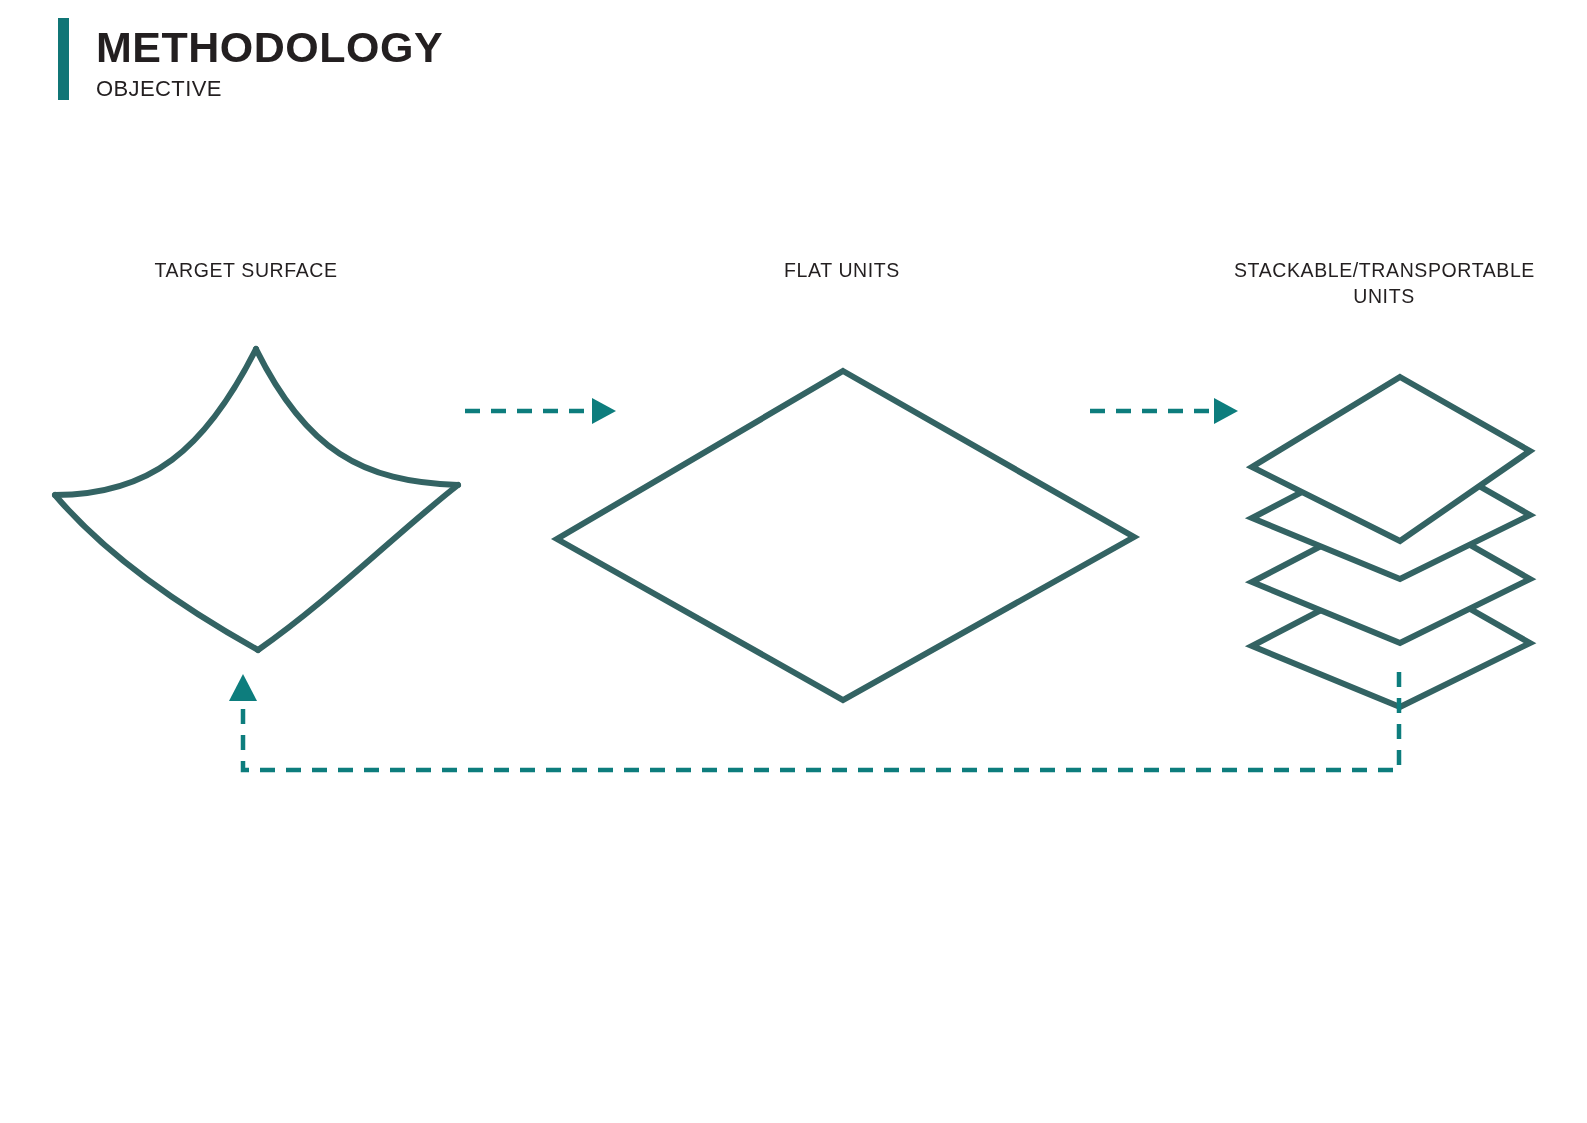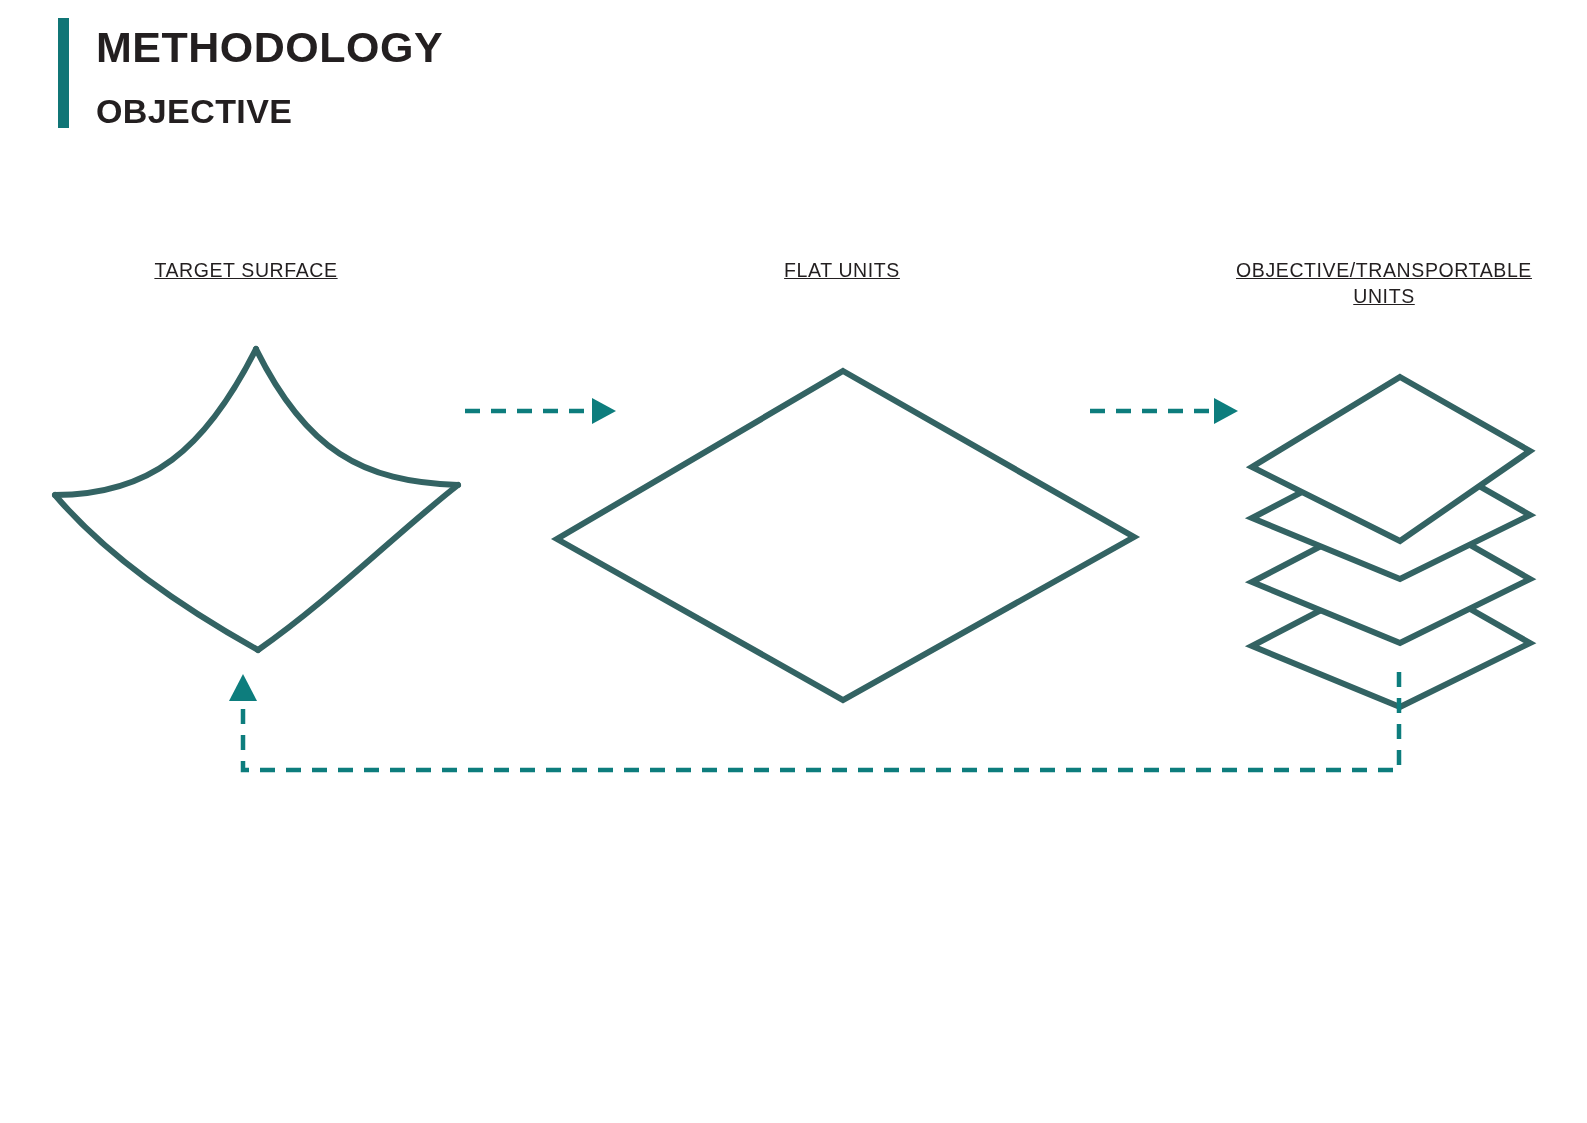--- a/index.html
+++ b/index.html
@@ -38,38 +38,37 @@
   #title-main {
     font-size: 43px;
     font-weight: 700;
     letter-spacing: 0.5px;
     color: #231f20;
     line-height: 1.0;
     margin-top: 8px;
     text-align: right;
   }
   #title-sub {
-    font-size: 34px;
-    font-weight: 700;
+    font-size: 22px;
+    font-weight: 400;
     letter-spacing: 0.4px;
     color: #231f20;
     line-height: 1.0;
-    margin-top: 25px;
+    margin-top: 9px;
   }
 
   
   .stage-label {
     position: absolute;
     text-align: center;
     font-size: 19.5px;
     letter-spacing: 0.6px;
     color: #231f20;
     line-height: 1.33;
     white-space: pre-line;
-    text-decoration: underline;
   }
   #label-target    { left: 96px;  top: 258px; width: 300px; }
   #label-flat      { left: 692px; top: 258px; width: 300px; }
   #label-stackable { left: 1234px;top: 258px; width: 300px; }
 
   
   #diagram {
     position: absolute;
     left: 0;
     top: 0;
@@ -85,21 +84,21 @@
   <div id="header-text">
     <div id="title-main">METHODOLOGY</div>
     <div id="title-sub">OBJECTIVE</div>
   </div>
 </div>
 
 <div class="stage-label" id="label-target">TARGET SURFACE</div>
 
 <div class="stage-label" id="label-flat">FLAT UNITS</div>
 
-<div class="stage-label" id="label-stackable">OBJECTIVE/TRANSPORTABLE
+<div class="stage-label" id="label-stackable">STACKABLE/TRANSPORTABLE
 UNITS</div>
 
 <svg id="diagram" viewBox="0 0 1587 1123" xmlns="http://www.w3.org/2000/svg">
 
   <g>
 
     <path d="M 55 495
              C 150 495, 205 450, 256 349" fill="none" stroke="#336363" stroke-width="6" stroke-linecap="round" stroke-linejoin="round"></path>
 
     <path d="M 256 349

